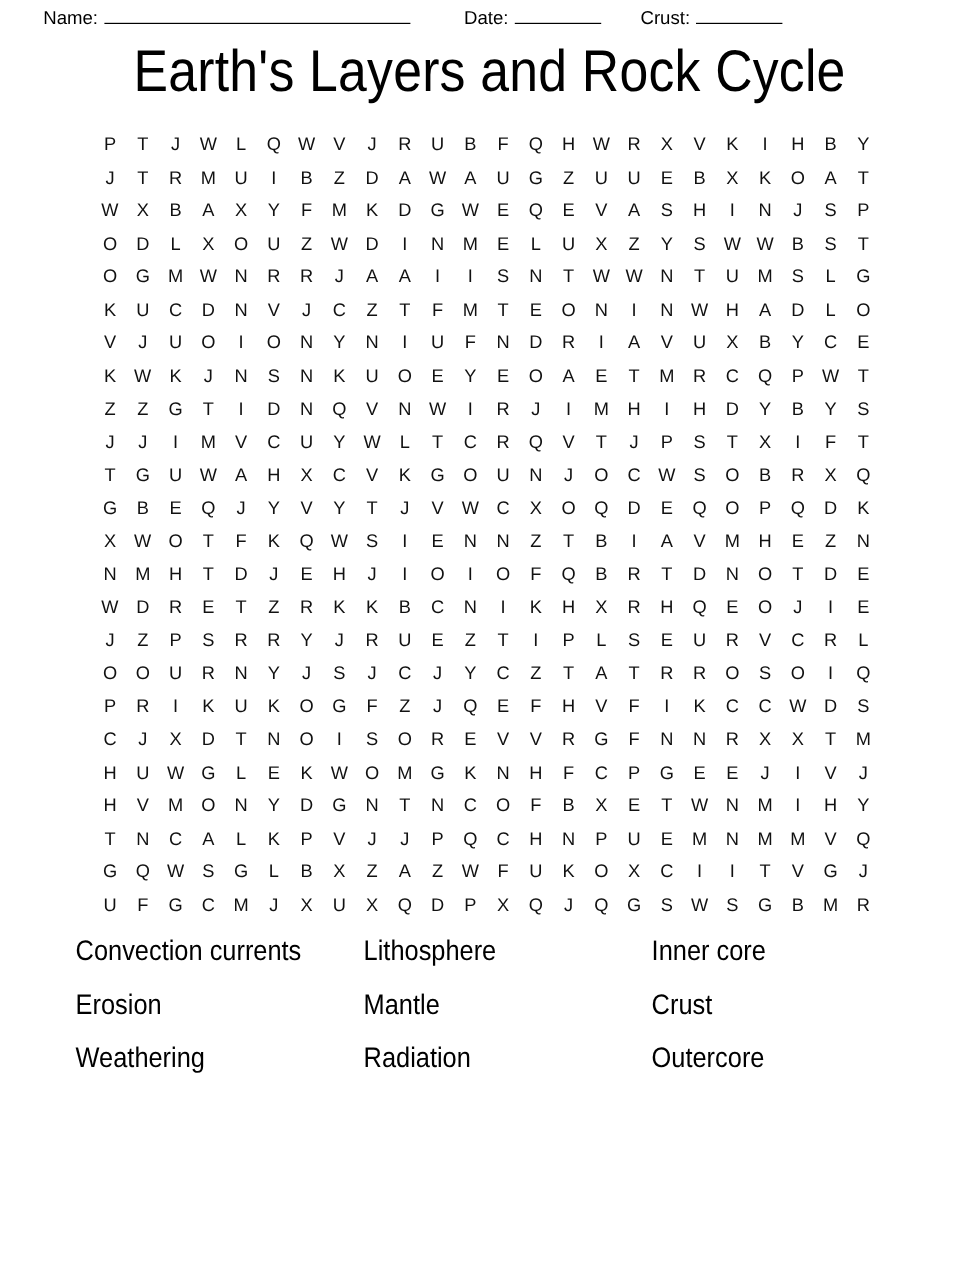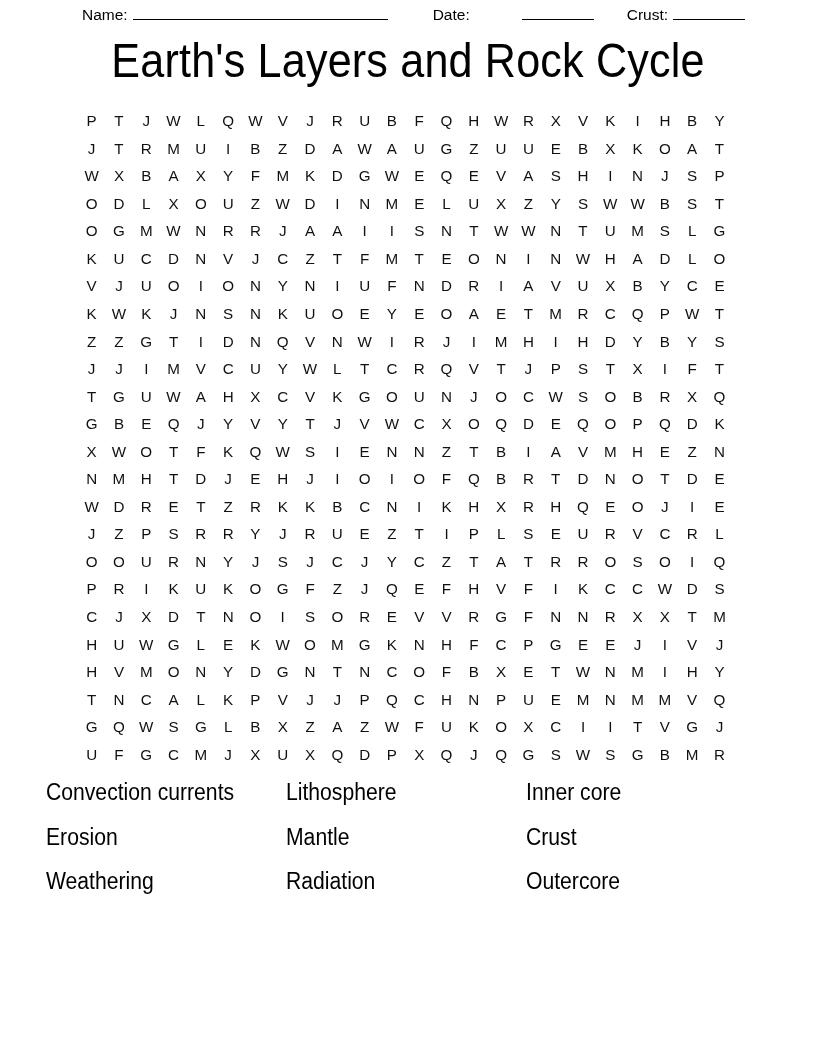--- a/index.html
+++ b/index.html
@@ -22,39 +22,38 @@
     position: absolute;
     left: 0;
     top: 0;
     width: 700px;
     height: 26px;
     display: flex;
     align-items: baseline;
     padding-top: 6px;
     box-sizing: border-box;
     font-size: 15.5px;
-    padding-left: 46px;
   }
   .hdr-field {
     display: flex;
     align-items: baseline;
     white-space: nowrap;
   }
   .hdr-label { font-size: 15.5px; }
   .hdr-rule {
     display: inline-block;
     border-bottom: 1.3px solid #000;
     height: 13px;
     margin-left: 5px;
   }
   .rule-name   { width: 255px; }
   .rule-date   { width: 72px; }
   .rule-period { width: 72px; }
   .sp-name   { margin-left: 36px; }
-  .sp-date   { margin-left: 45px; gap: 47px; }
+  .sp-date   { margin-left: 45px; }
   .sp-period { margin-left: 33px; }
 
   
   .puzzle-title {
     position: absolute;
     left: 0;
     top: 33px;
     width: 816px;
     text-align: center;
     font-family: "Liberation Sans Narrow", "Liberation Sans", sans-serif;
@@ -84,21 +83,21 @@
     text-align: center;
     font-size: 15.2px;
     font-family: "Liberation Sans", sans-serif;
     line-height: 1;
     color: #111111;
   }
 
   
   .word-list {
     position: absolute;
-    left: 46px;
+    left: 63px;
     top: 778px;
     width: 724px;
   }
   .word-row {
     display: flex;
     height: 44.5px;
     align-items: flex-start;
   }
   .word-cell {
     font-family: "Liberation Sans Narrow", "Liberation Sans", sans-serif;

